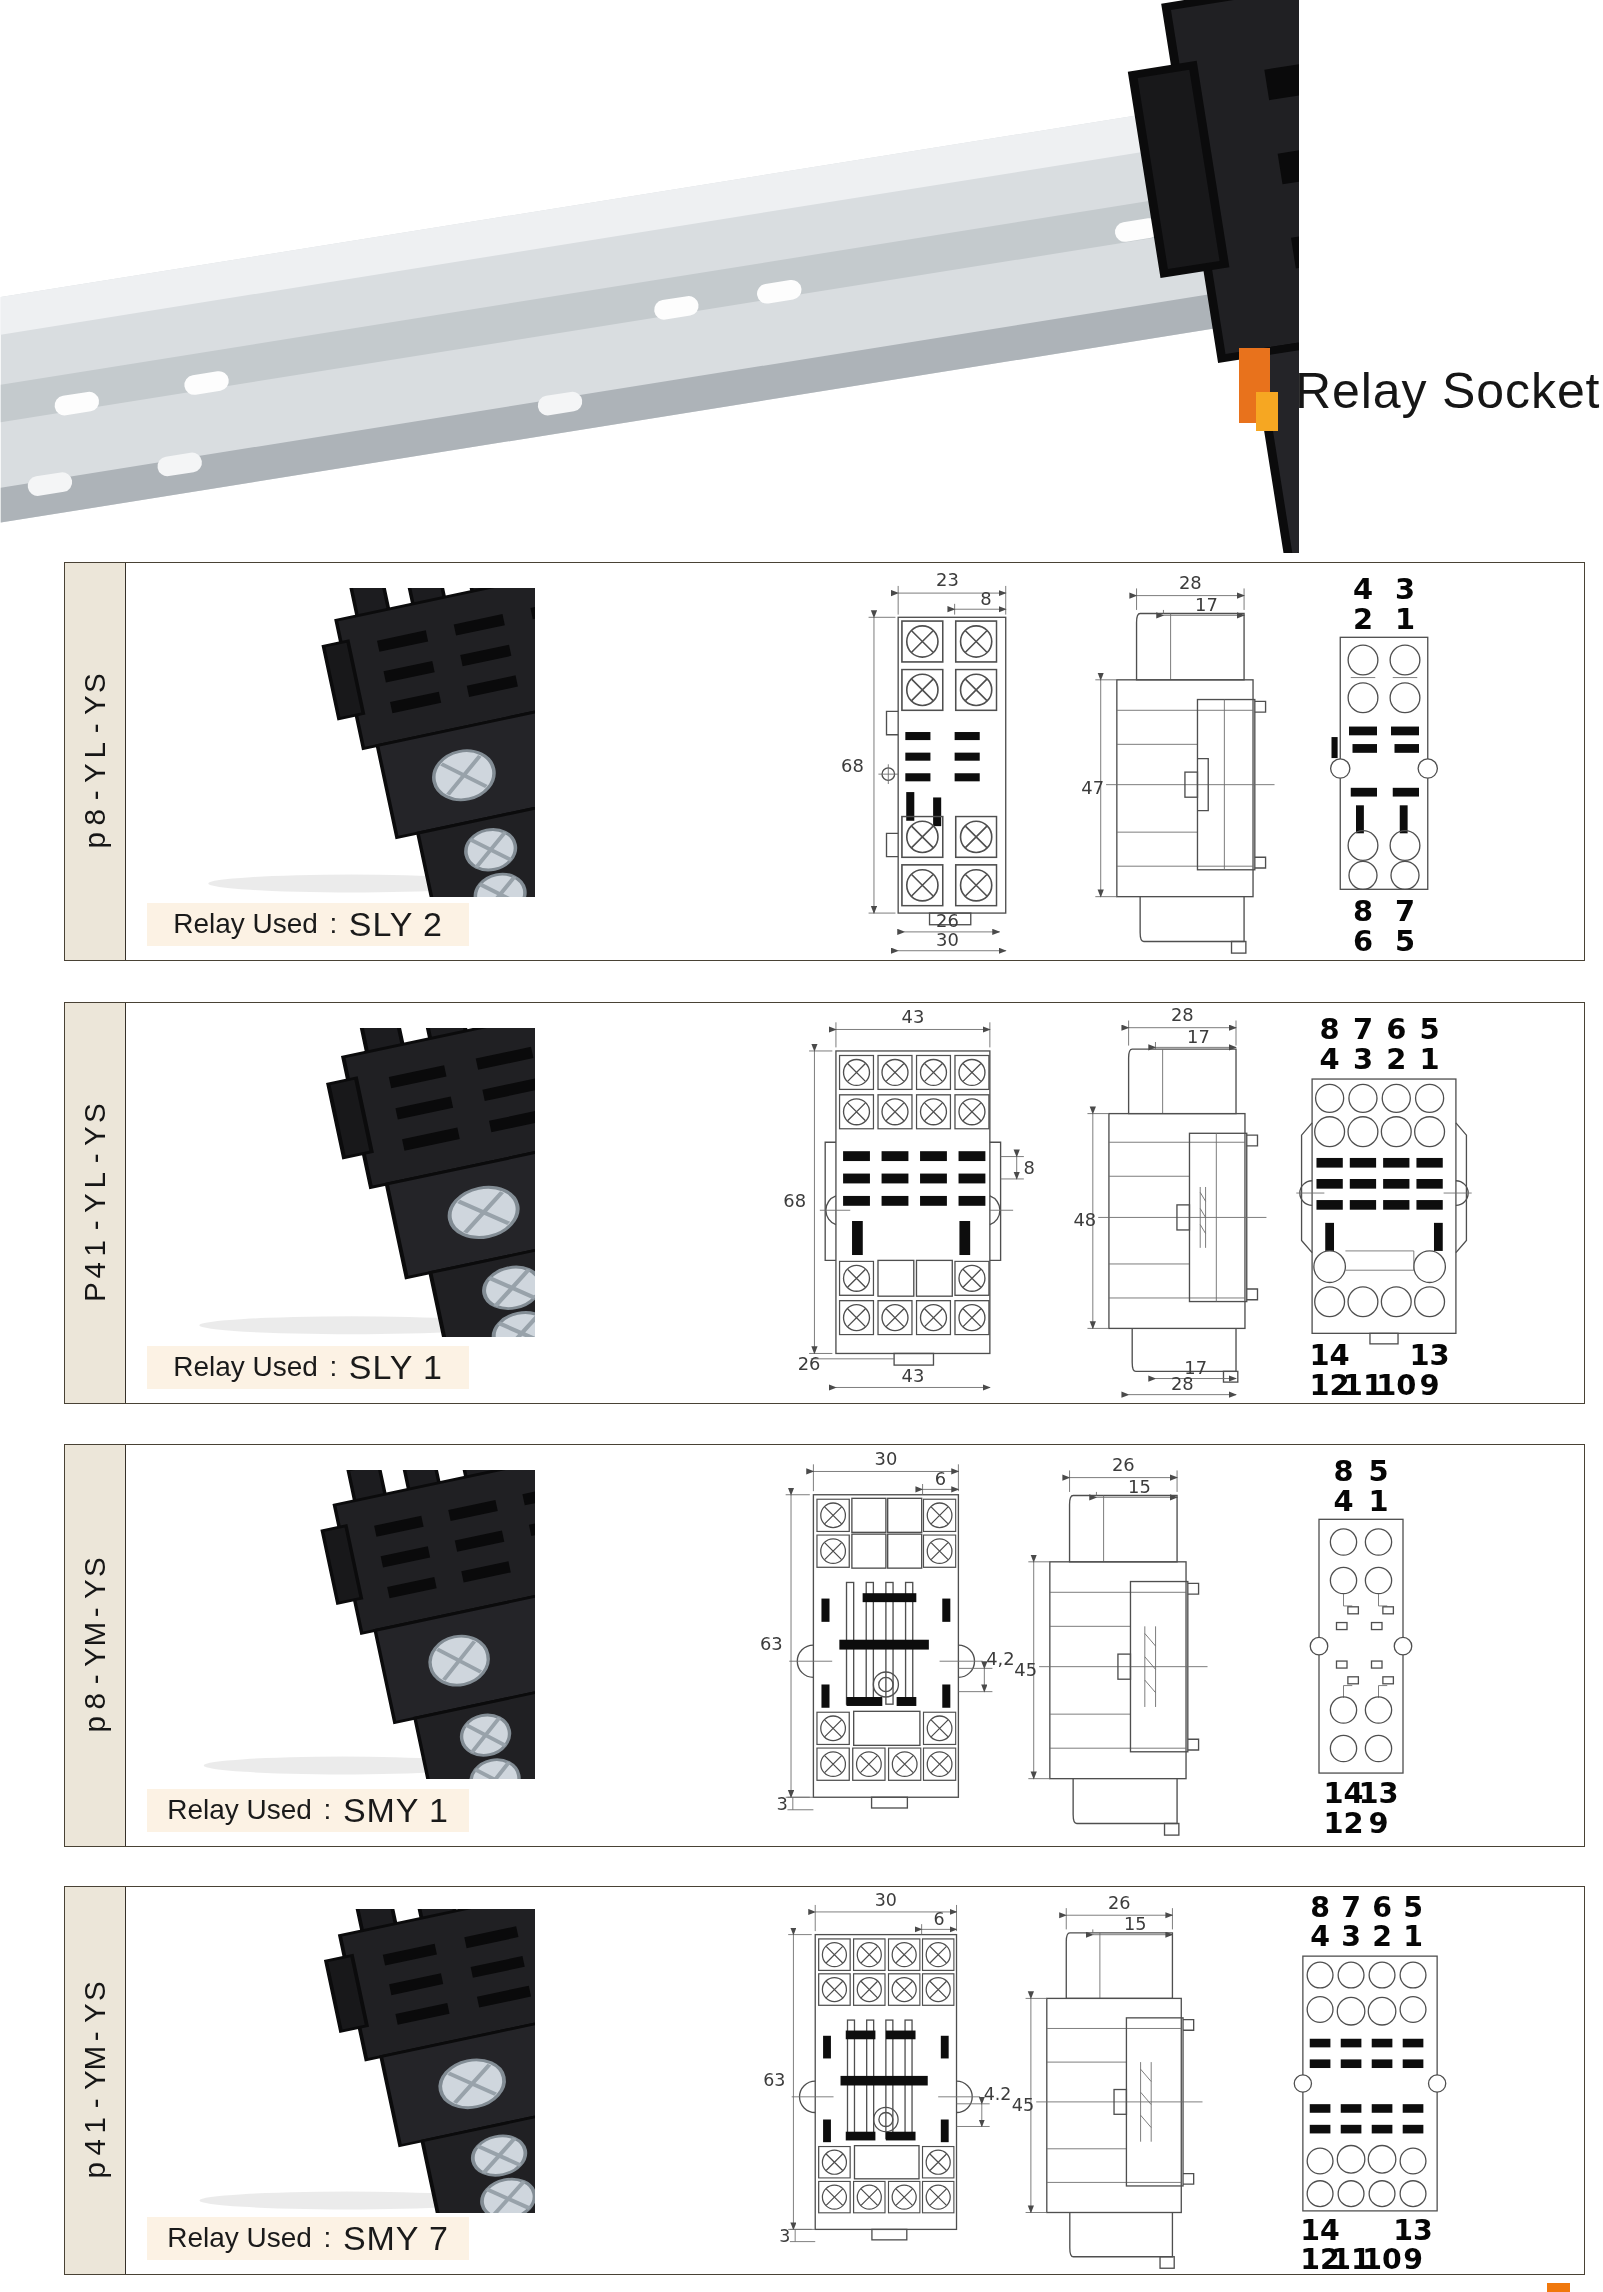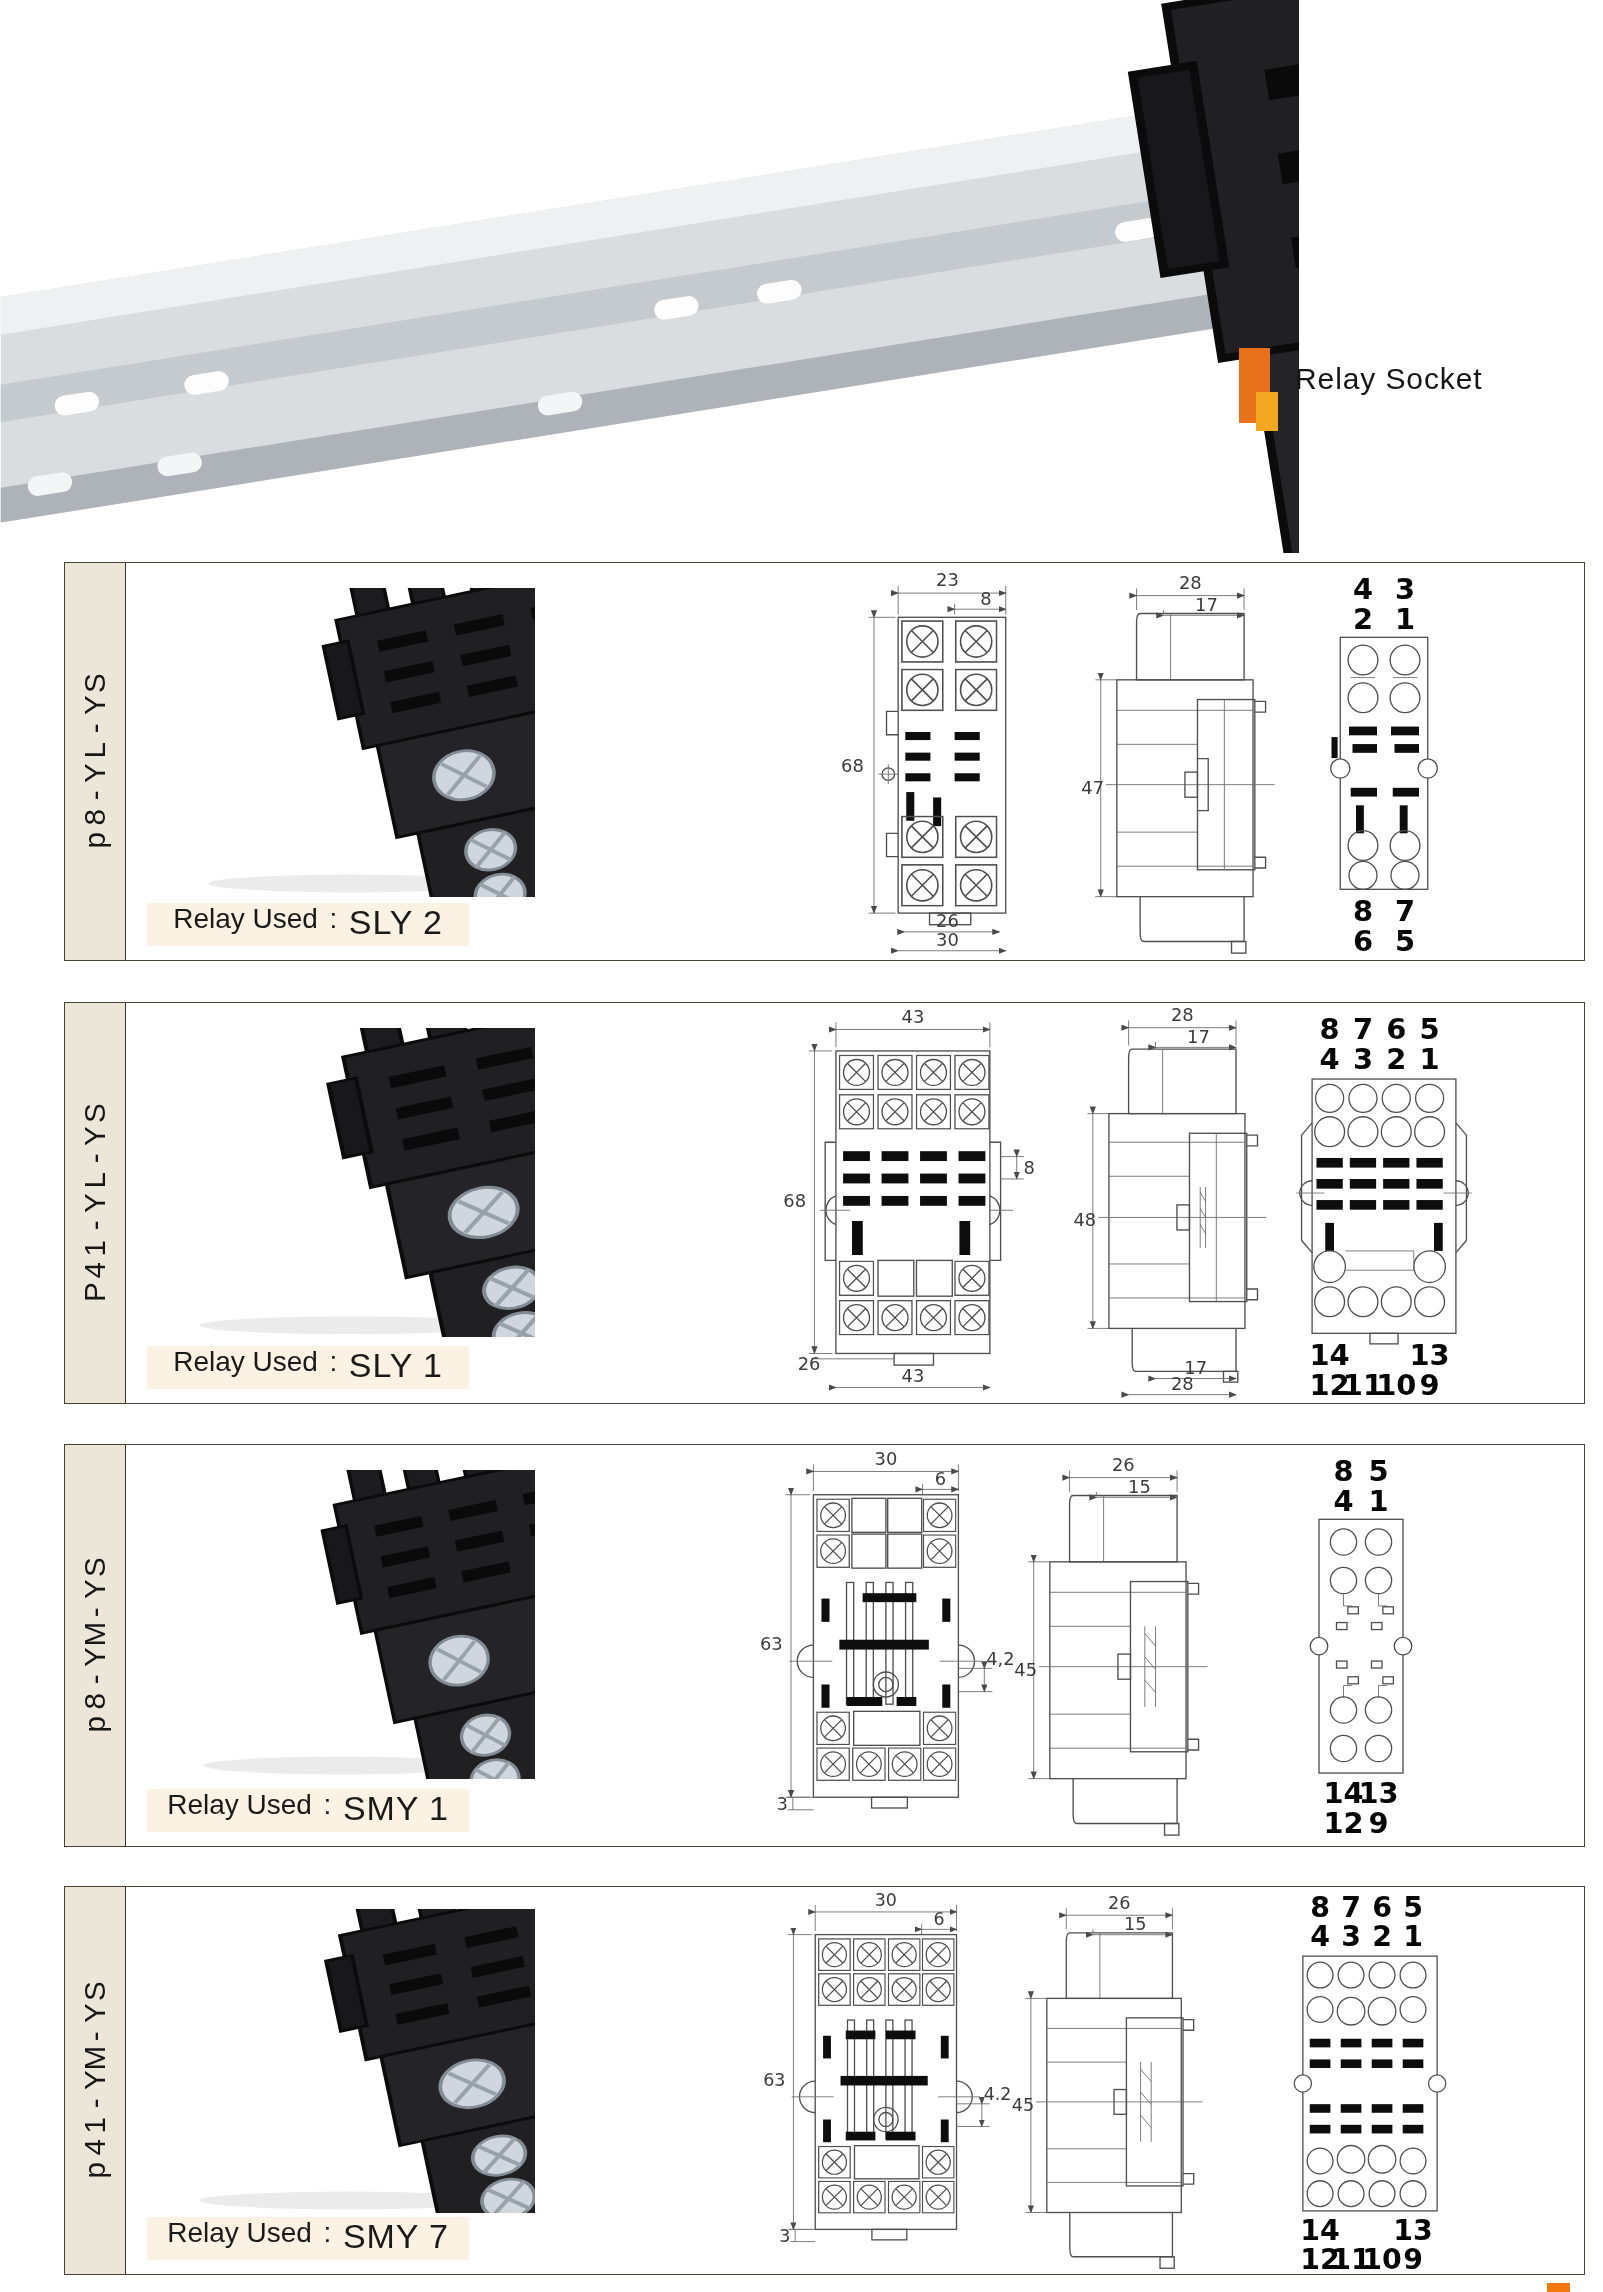--- a/index.html
+++ b/index.html
@@ -5,36 +5,36 @@
   *{box-sizing:border-box;margin:0;padding:0}
   html,body{width:1603px;height:2293px}
   body{position:relative;background:#fff;font-family:"Liberation Sans",sans-serif;overflow:hidden}
 
   .sec{position:absolute;left:64px;width:1521px;border:1.8px solid #494235;background:#fff}
   .strip{position:absolute;left:0;top:0;bottom:0;width:61px;background:#ece6d9;border-right:1.8px solid #36312a;
          display:flex;flex-direction:column;align-items:center;justify-content:center}
   .strip span{display:block;height:22.4px;width:45px;line-height:22.4px;text-align:center;
          transform:rotate(-90deg);font-size:29.6px;color:#161616;letter-spacing:0}
   .used{position:absolute;left:82px;bottom:14.3px;width:322px;height:43px;background:#fcf2e4;
-        display:flex;justify-content:center;gap:11.6px;font-size:28px;color:#1a1a1a}
+        display:flex;align-items:center;justify-content:center;gap:11.6px;font-size:28px;color:#1a1a1a}
   .used .val{font-size:34px;letter-spacing:0.9px}
   .dwg{position:absolute}
 
   
   .dl{stroke:#4f4f4f;stroke-width:1.5;fill:none}
   .tn{stroke:#6e6e6e;stroke-width:1;fill:none}
   .bk{fill:#0d0d0d;stroke:none}
   .nt{fill:#ffffff;stroke:#4f4f4f;stroke-width:1.5}
   text.dim{font-family:"DejaVu Sans",sans-serif;font-size:20px;fill:#3c3c3c}
   text.pin{font-family:"DejaVu Sans",sans-serif;font-size:33px;font-weight:700;fill:#060606}
 
   .title{position:absolute;left:1239px;top:346px;width:331px;height:90px}
   .ic1{position:absolute;left:0;top:1.8px;width:31px;height:75px}
   .ic2{position:absolute;left:17px;top:46px;width:22.4px;height:39px}
-  .tt{position:absolute;left:56px;top:16px;font-size:30px;color:#161616;letter-spacing:0.9px;white-space:nowrap}
+  .tt{position:absolute;left:56px;top:16px;font-size:50px;color:#161616;letter-spacing:0.9px;white-space:nowrap}
 
   .bmark{position:absolute;left:1547px;top:2283px;width:23px;height:9.9px}
 </style>
 </head>
 <body>
 
 <svg width="0" height="0" style="position:absolute" aria-hidden="true">
   <defs>
     <marker id="arw" markerWidth="9" markerHeight="8" refX="8" refY="3.5" orient="auto">
       <path d="M0,0L9,3.5L0,7Z" fill="#4a4a4a"></path>

